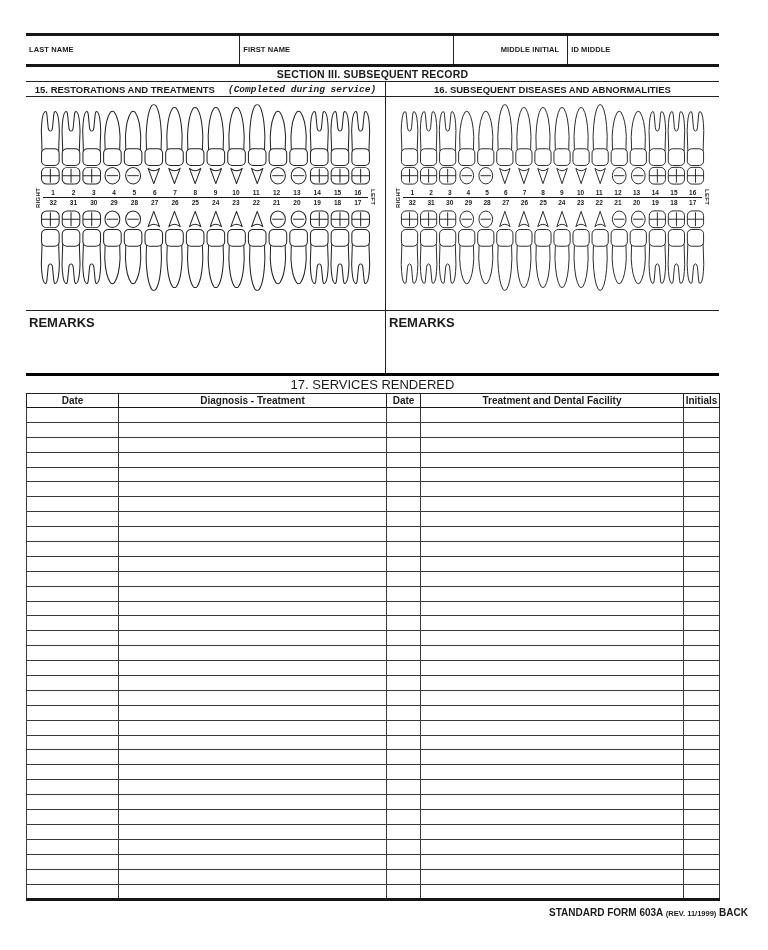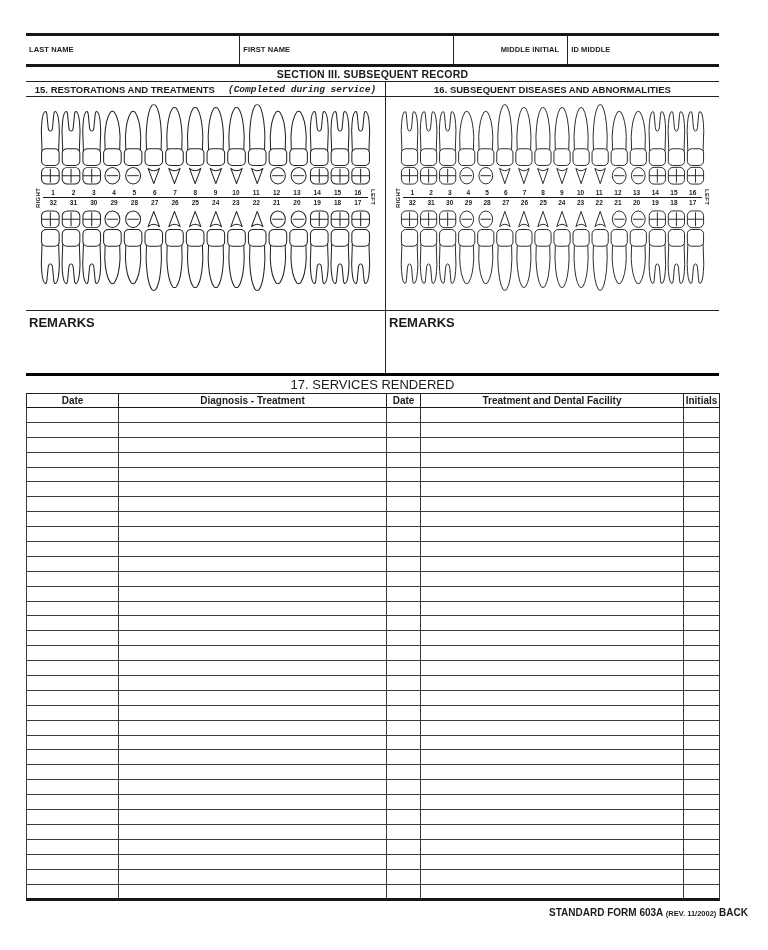--- a/index.html
+++ b/index.html
@@ -685,16 +685,16 @@
             <td></td>
             <td></td>
             <td></td>
           </tr>
         </tbody>
       </table>
   </div>
 
   <div class="footer">
     <span>STANDARD FORM 603A</span>
-    <span class="rev">(REV. 11/2002)</span>
+    <span class="rev">(REV. 11/1999)</span>
     <span>BACK</span>
   </div>
 </div>
 
 </body></html>

